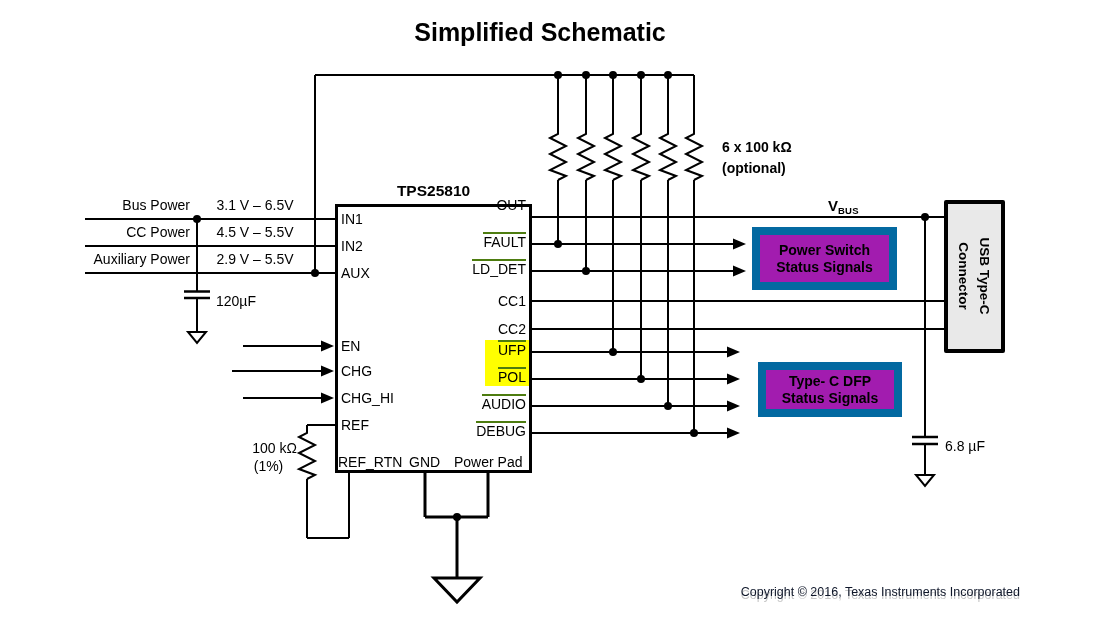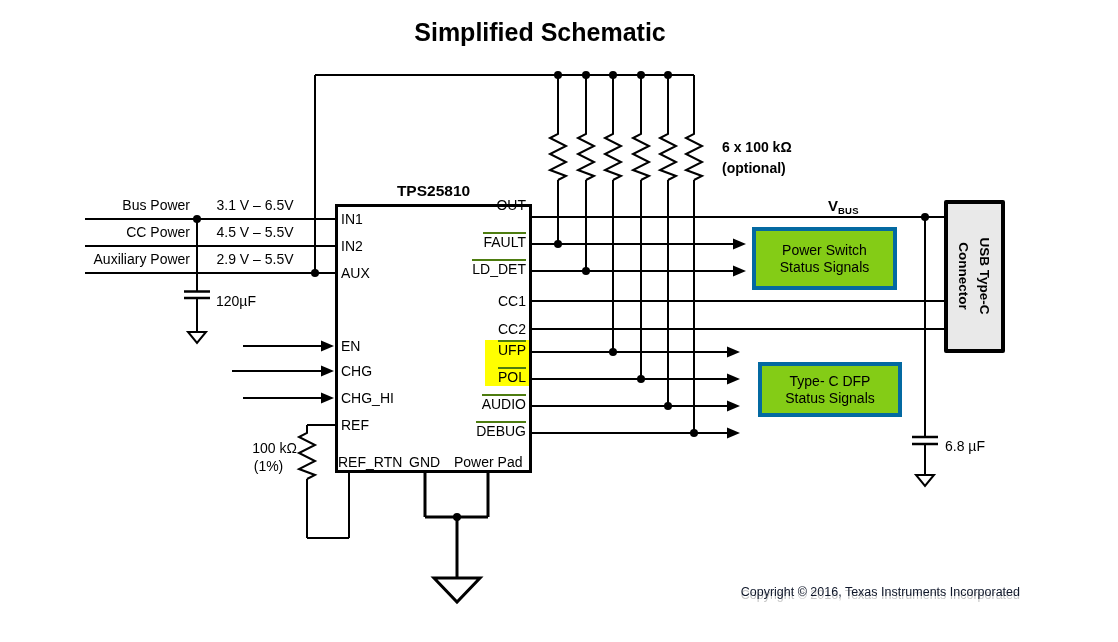--- a/index.html
+++ b/index.html
@@ -12,23 +12,23 @@
   .title{font-size:25px;font-weight:bold;text-align:center;}
   .icname{font-size:15.5px;font-weight:bold;text-align:center;}
   .pin{font-size:14px;height:18px;line-height:18px;}
   .rpin{width:86px;text-align:right;}
   .ov{display:inline-block;border-top:2px solid #4d7c0f;padding-top:1px;line-height:14px;height:15px;}
   .inlabel{font-size:14px;width:106px;text-align:right;height:18px;line-height:18px;}
   .involt{font-size:14px;width:100px;text-align:center;height:18px;line-height:18px;}
   .comp{font-size:14px;}
   .bold{font-weight:bold;}
   .box{
-    position:absolute;z-index:2;border:4px solid #0369a1;background:#84cc16;
+    position:absolute;z-index:2;border:8px solid #0369a1;background:#a21caf;
     display:flex;flex-direction:column;align-items:center;justify-content:center;
-    font-size:14px;font-weight:normal;text-align:center;line-height:17px;
+    font-size:14px;font-weight:bold;text-align:center;line-height:17px;
   }
   .ctrlbox{border-width:2px 2px 3px 2px;}
   .connector{
     position:absolute;z-index:2;left:944px;top:200px;width:61px;height:153px;
     box-sizing:border-box;border:4px solid #000;background:#E9E9E9;border-radius:2px;
   }
   .conn-text{
     position:absolute;z-index:3;left:898px;top:254px;width:150px;height:44px;
     transform:rotate(90deg);font-size:13.5px;font-weight:bold;text-align:center;line-height:21px;
   }

